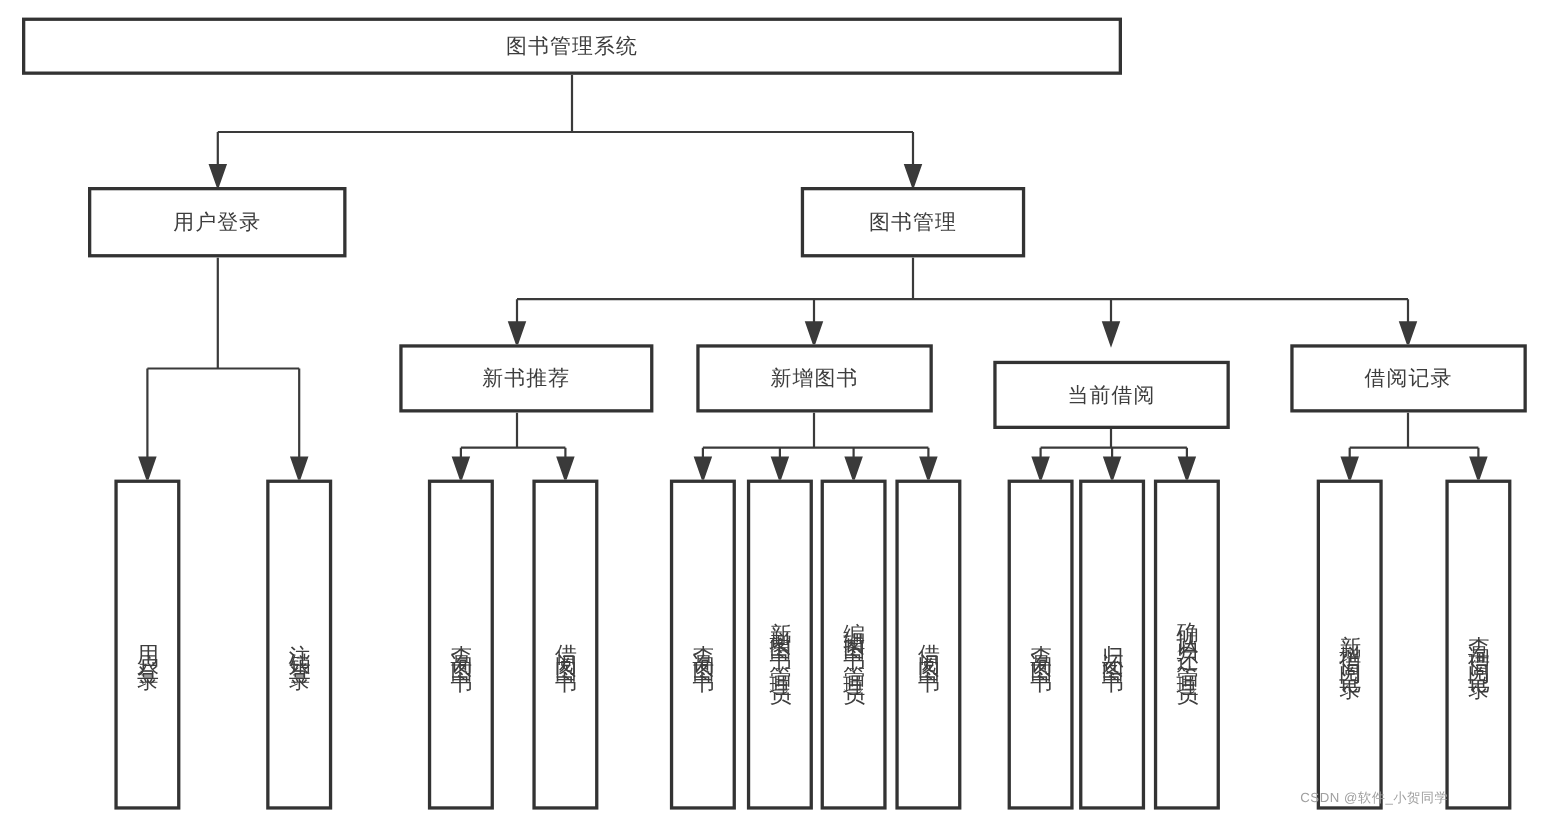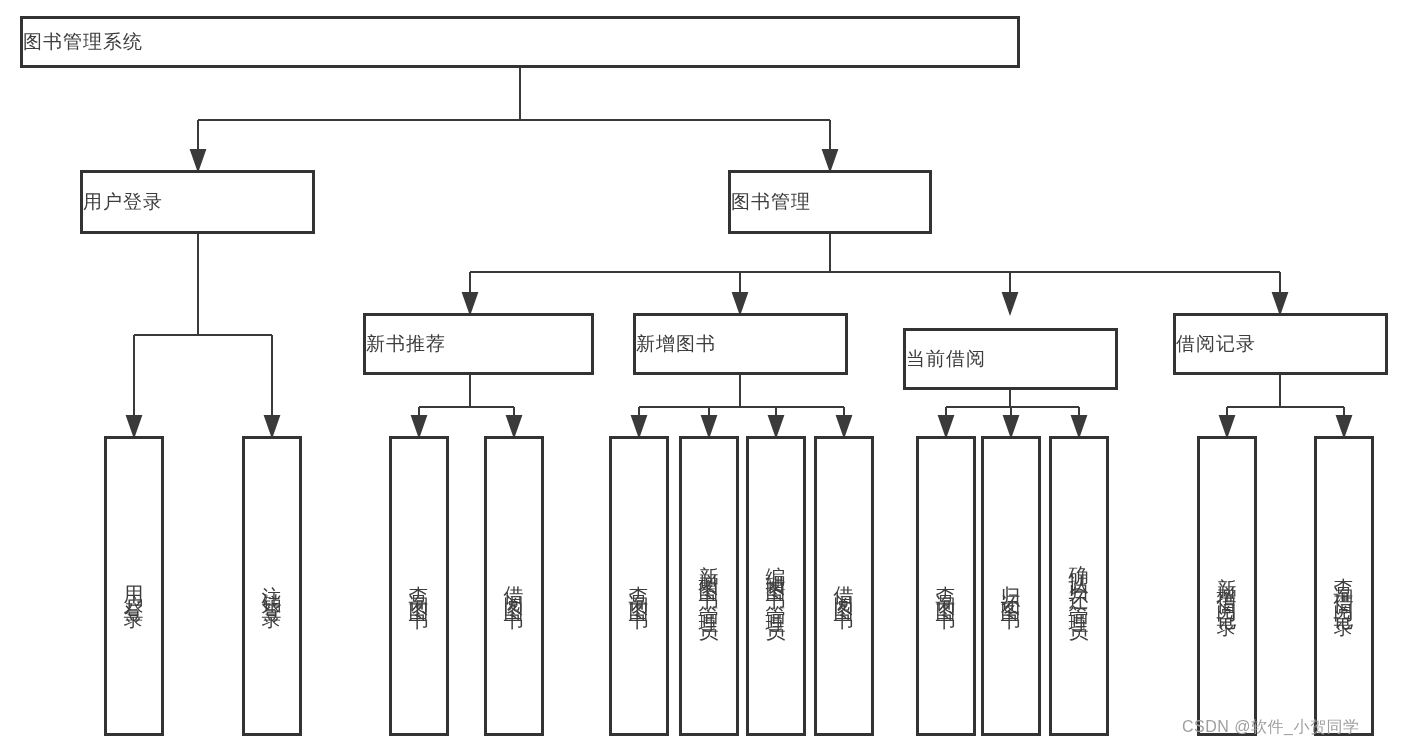--- a/index.html
+++ b/index.html
@@ -9,21 +9,21 @@
     background:#ffffff;
     font-family:"Liberation Sans","DejaVu Sans",sans-serif;
     overflow:hidden;
   }
   #connectors{position:absolute;left:0;top:0;z-index:0;}
   .node{
     position:absolute;
     box-sizing:border-box;
     background:#ffffff;
     border:3px solid #333333;
-    display:flex;align-items:center;
+    display:flex;align-items:center;justify-content:center;
     font-size:19px;letter-spacing:1px;color:#3d3d3d;
     z-index:1;
   }
   .leaf{
     position:absolute;
     box-sizing:border-box;
     width:60px;height:300px;
     background:#ffffff;
     border:3px solid #333333;
     display:flex;align-items:center;justify-content:center;
@@ -33,21 +33,21 @@
     writing-mode:vertical-rl;
     font-size:20px;
     letter-spacing:8px;
     color:#3d3d3d;
     line-height:1;
     white-space:nowrap;
   }
   #watermark{
     position:absolute;
     left:1182px;top:717px;
-    font-size:16px;
+    font-size:12px;
     color:#9f9f9f;
     letter-spacing:0.5px;
     z-index:2;
     white-space:nowrap;
   }
 </style>
 </head>
 <body>
 
 <div id="canvas">

